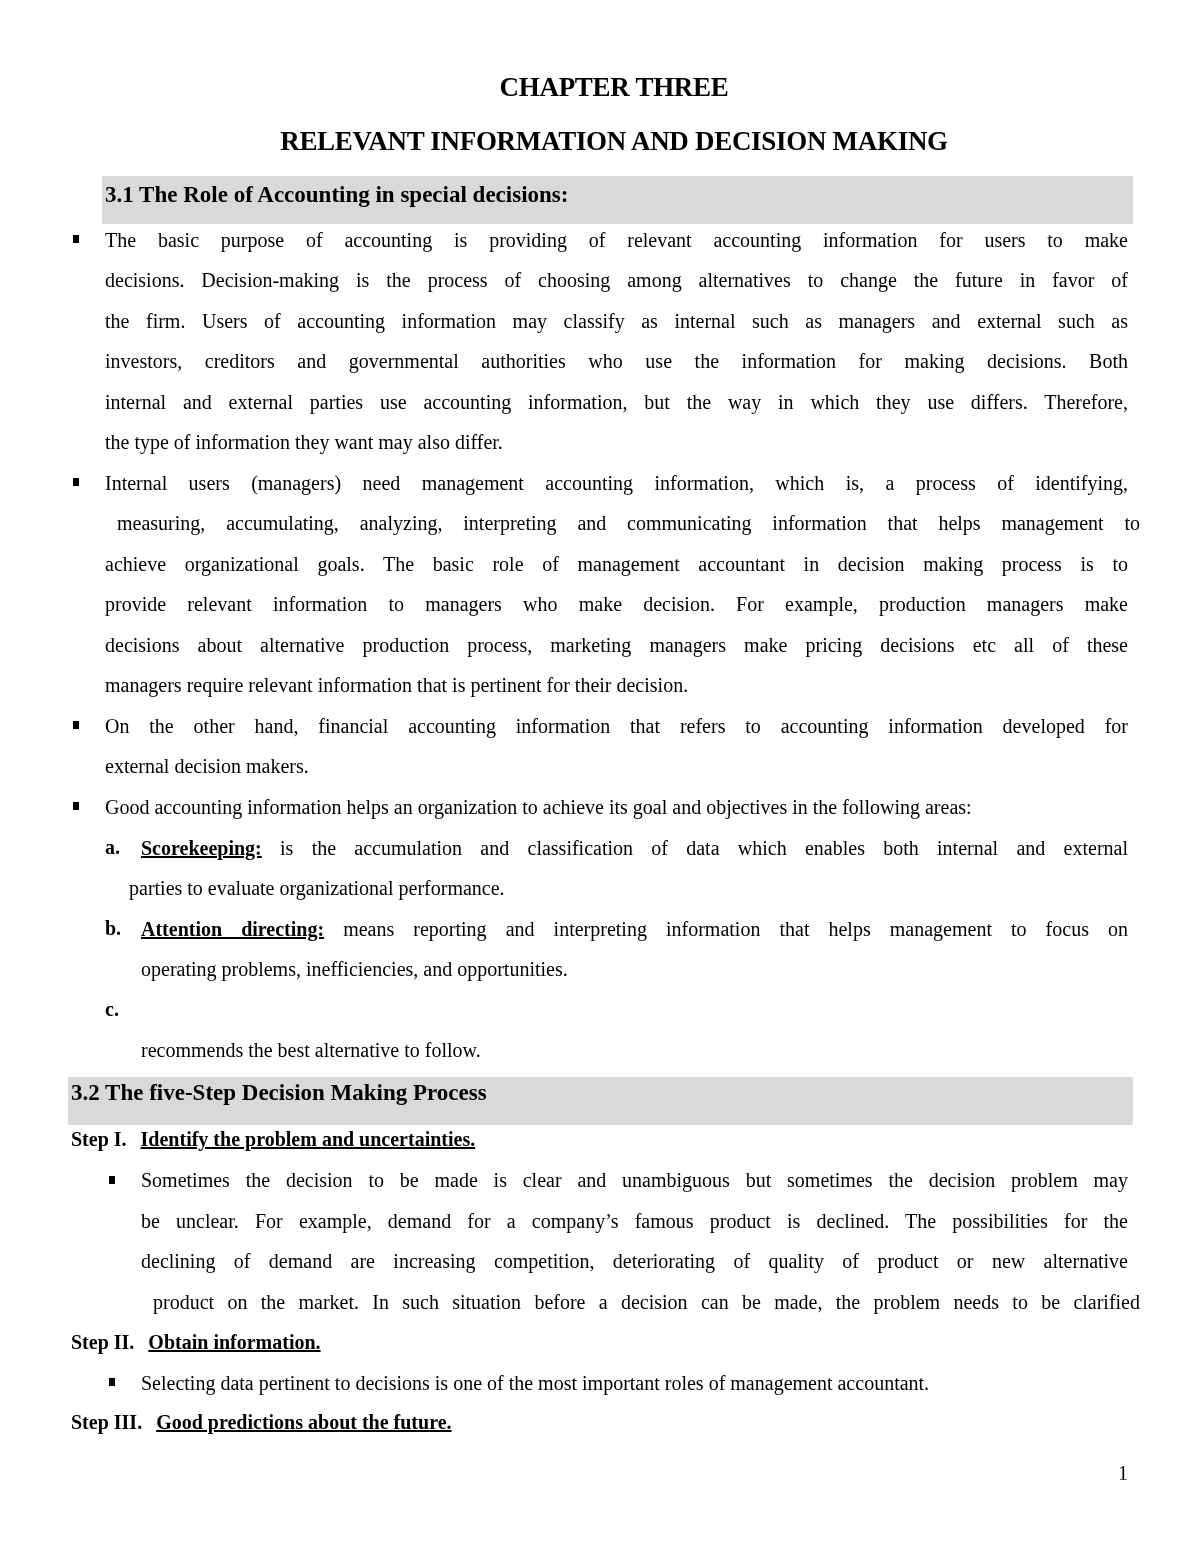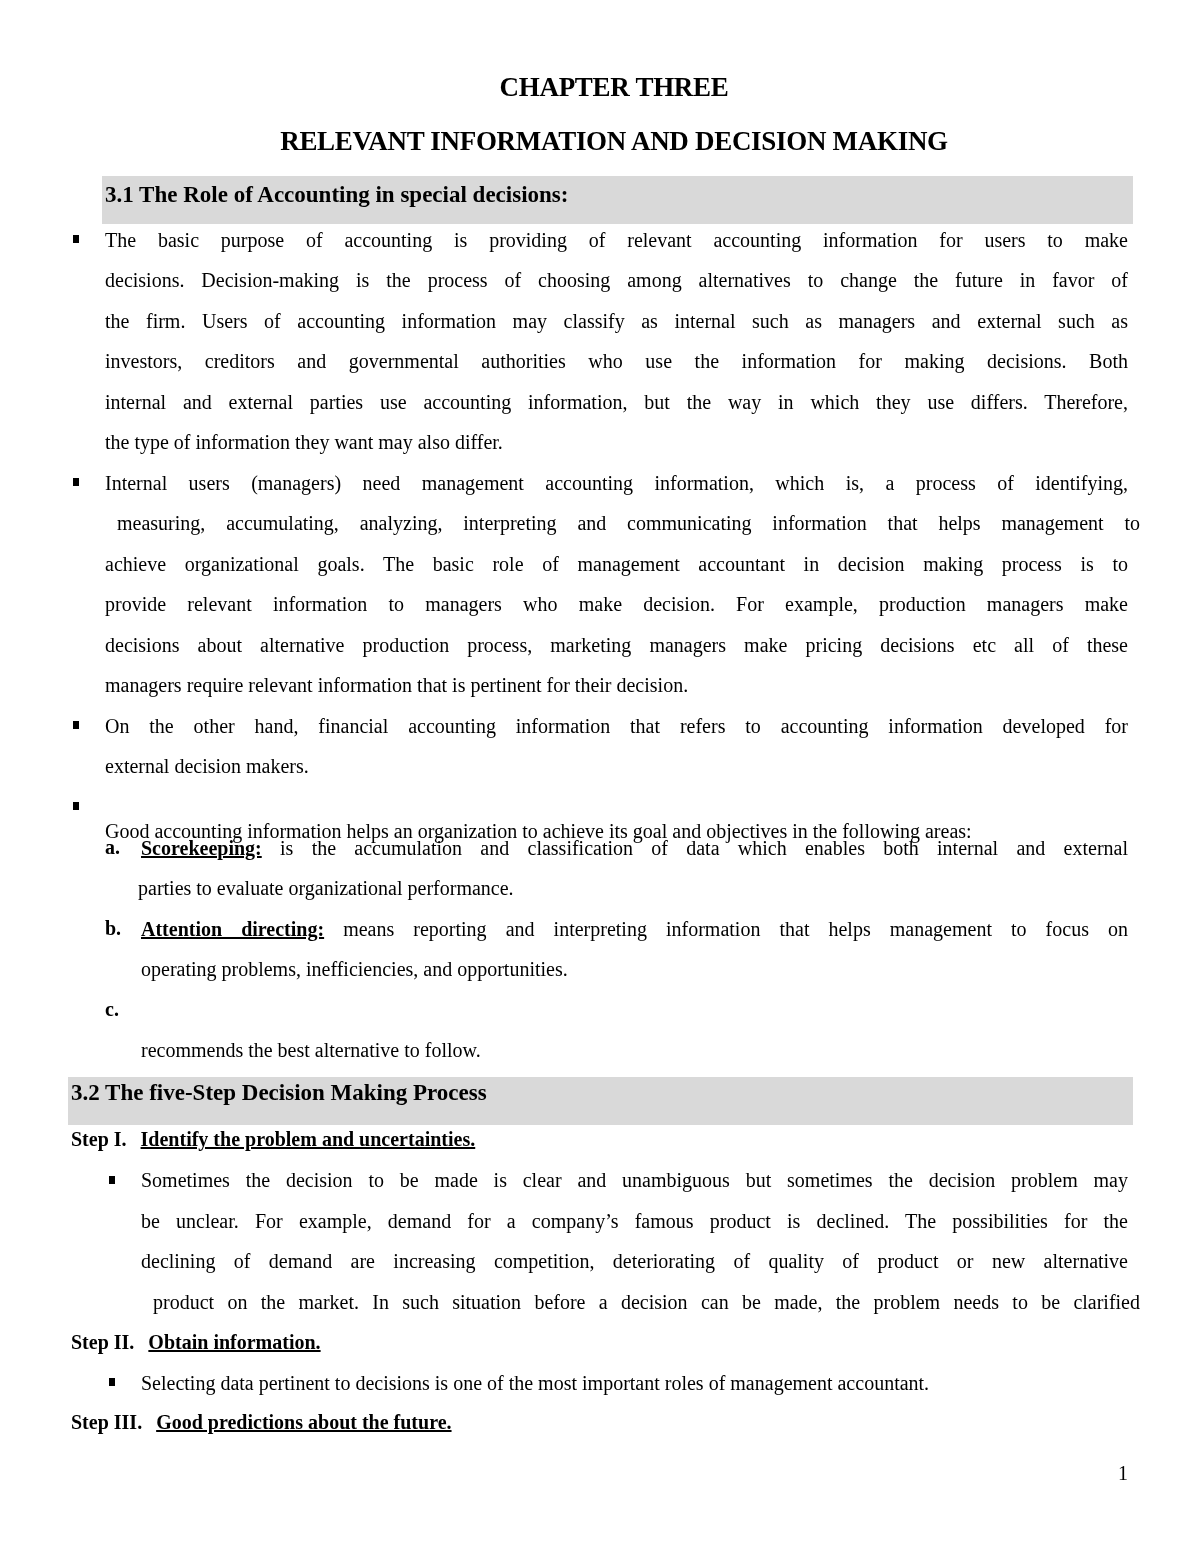--- a/index.html
+++ b/index.html
@@ -51,25 +51,25 @@
   <div class="line just" style="left:105px; top:552px; width:1023px;">achieve organizational goals. The basic role of management accountant in decision making process is to</div>
   <div class="line just" style="left:105px; top:592px; width:1023px;">provide relevant information to managers who make decision. For example, production managers make</div>
   <div class="line just" style="left:105px; top:633px; width:1023px;">decisions about alternative production process, marketing managers make pricing decisions etc all of these</div>
   <div class="line" style="left:105px; top:673px;">managers require relevant information that is pertinent for their decision.</div>
 
   <div class="bullet" style="left:73px; top:721px;"></div>
   <div class="line just" style="left:105px; top:714px; width:1023px;">On the other hand, financial accounting information that refers to accounting information developed for</div>
   <div class="line" style="left:105px; top:754px;">external decision makers.</div>
 
   <div class="bullet" style="left:73px; top:802px;"></div>
-  <div class="line" style="left:105px; top:795px;margin-top:24px;">Good accounting information helps an organization to achieve its goal and objectives in the following areas:</div>
+  <div class="line" style="left:105px; top:795px;">Good accounting information helps an organization to achieve its goal and objectives in the following areas:</div>
 
   <div class="lbl" style="left:105px; top:836px;">a.</div>
   <div class="line just" style="left:141px; top:836px; width:987px;"><span class="term">Scorekeeping:</span><span> is the accumulation and classification of data which enables both internal and external</span></div>
-  <div class="line" style="left:138px; top:876px;">parties to evaluate organizational performance.</div>
+  <div class="line" style="left:129px; top:876px;">parties to evaluate organizational performance.</div>
 
   <div class="lbl" style="left:105px; top:917px;">b.</div>
   <div class="line just" style="left:141px; top:917px; width:987px;"><span class="term">Attention directing:</span><span> means reporting and interpreting information that helps management to focus on</span></div>
   <div class="line" style="left:141px; top:957px;">operating problems, inefficiencies, and opportunities.</div>
 
   <div class="lbl" style="left:105px; top:998px;">c.</div>
   <div class="line" style="left:141px; top:1038px;text-align:right;">recommends the best alternative to follow.</div>
 
   <div class="sec-band sec-band2"></div>
   <div class="sec-text sec2-text">3.2 The five-Step Decision Making Process</div>

